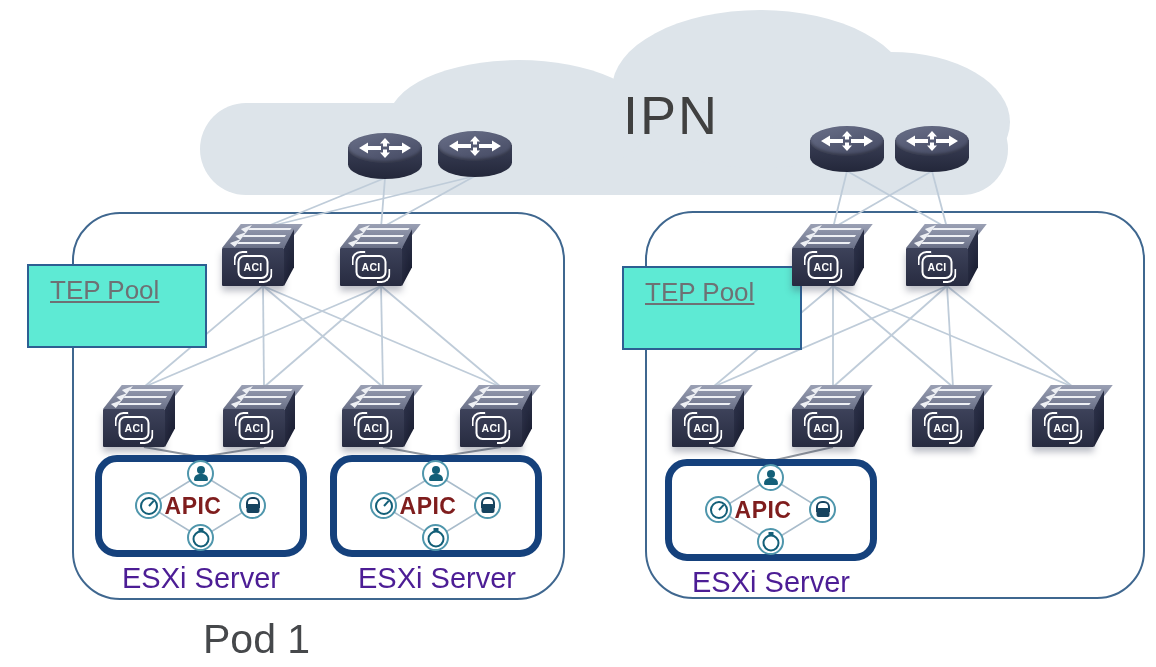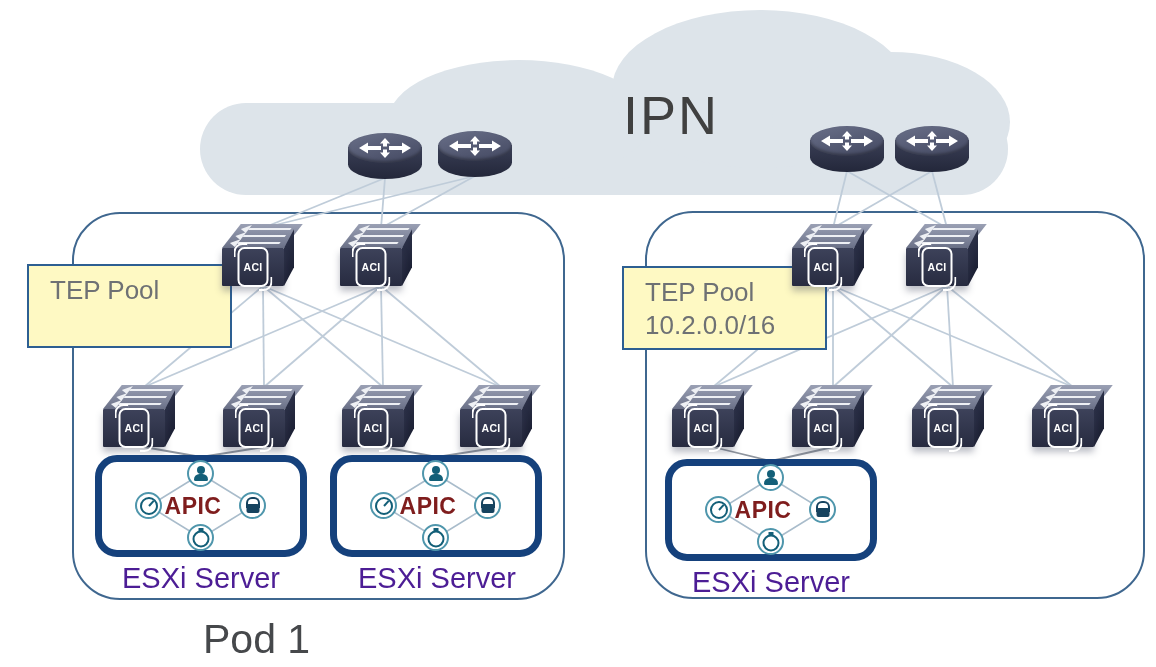--- a/index.html
+++ b/index.html
@@ -18,22 +18,22 @@
 
   
   .pod{position:absolute;border:2px solid #3f678f;border-radius:48px;z-index:2;background:transparent;}
   .pod1{left:72px;top:212px;width:493px;height:388px;}
   .pod2{left:645px;top:211px;width:500px;height:388px;}
 
   
   svg.links{position:absolute;left:0;top:0;z-index:3;pointer-events:none;}
 
   
-  .tep{position:absolute;width:205px;height:84px;background:#fef9c3;border:2.5px solid #2d5f92;z-index:4;
-       padding:8px 0 0 21px;color:#6e7174;font-size:26px;line-height:33px;white-space:nowrap;}
+  .tep{position:absolute;width:180px;height:84px;background:#5eead4;border:2.5px solid #2d5f92;z-index:4;
+       padding:8px 0 0 21px;color:#6e7174;font-size:26px;line-height:33px;white-space:nowrap;text-decoration:underline;}
 
   
   .router{position:absolute;width:74px;height:48px;z-index:5;}
   .rt-body{position:absolute;left:0;top:14px;width:74px;height:32px;
            background:linear-gradient(180deg,#3a3f56,#23273a);
            border-radius:0 0 50% 50% / 0 0 45% 45%;}
   .rt-top{position:absolute;left:0;top:0;width:74px;height:30px;border-radius:50%;
           background:linear-gradient(165deg,#6a7089,#424760);
           display:flex;align-items:center;justify-content:center;
           box-shadow:inset 0 -2px 3px rgba(0,0,0,.3);}
@@ -48,21 +48,21 @@
   .arr::before{content:"";position:absolute;left:-8px;top:-3px;width:0;height:0;
                border-right:8px solid #eef0f4;border-top:4px solid transparent;border-bottom:4px solid transparent;}
   .a1{top:4px;} .a2{top:11px;} .a3{top:18px;}
   .sw-side{position:absolute;left:62px;top:24px;width:10px;height:38px;
            background:linear-gradient(180deg,#2b3047,#1d2135);
            transform:skewY(-62deg);transform-origin:0 0;}
   .sw-front{position:absolute;left:0;top:24px;width:62px;height:38px;
             background:linear-gradient(180deg,#3d425a,#272b40);border-radius:1px;
             box-shadow:0 5px 7px rgba(60,66,88,.35);}
   .aci-badge{position:absolute;left:50%;top:50%;transform:translate(-50%,-50%);
-             width:31px;height:40px;border:2.5px solid #fff;border-radius:7px;
+             width:31px;height:24px;border:2.5px solid #fff;border-radius:7px;
              display:flex;align-items:center;justify-content:center;}
   .aci-badge::before{content:"";position:absolute;left:-6px;top:-6px;width:12px;height:12px;
              border:2.5px solid #fff;border-right:none;border-bottom:none;border-top-left-radius:9px;}
   .aci-badge::after{content:"";position:absolute;right:-6px;bottom:-6px;width:12px;height:12px;
              border:2.5px solid #fff;border-left:none;border-top:none;border-bottom-right-radius:9px;}
   .aci-txt{color:#fff;font-size:10.5px;font-weight:bold;letter-spacing:.3px;}
 
   
   .apic{position:absolute;width:212px;height:102px;background:#fff;border:7px solid #15417c;
         border-radius:22px;z-index:5;}
@@ -143,21 +143,20 @@
       <line x1="713" y1="447" x2="771" y2="461"></line>
         <line x1="833" y1="447" x2="771" y2="461"></line>
     </g>
   </svg>
 
   <div class="tep" style="left:27px;top:264px;">
     <div>TEP Pool</div>
   </div>
   <div class="tep" style="left:622px;top:266px;">
     <div>TEP Pool</div>
-    <div>10.2.0.0/16</div>
   </div>
 
   <div class="router" style="left:348px;top:133px;">
     <div class="rt-body"></div>
     <div class="rt-top">
       <svg viewBox="0 0 56 22" fill="#fff">
           <path d="M2,11 L11,5.5 11,9 24,9 24,13 11,13 11,16.5 Z"></path>
           <path d="M54,11 L45,5.5 45,9 32,9 32,13 45,13 45,16.5 Z"></path>
           <path d="M28,1 L23,6.5 26,6.5 26,9.5 30,9.5 30,6.5 33,6.5 Z"></path>
           <path d="M28,21 L23,15.5 26,15.5 26,12.5 30,12.5 30,15.5 33,15.5 Z"></path>

